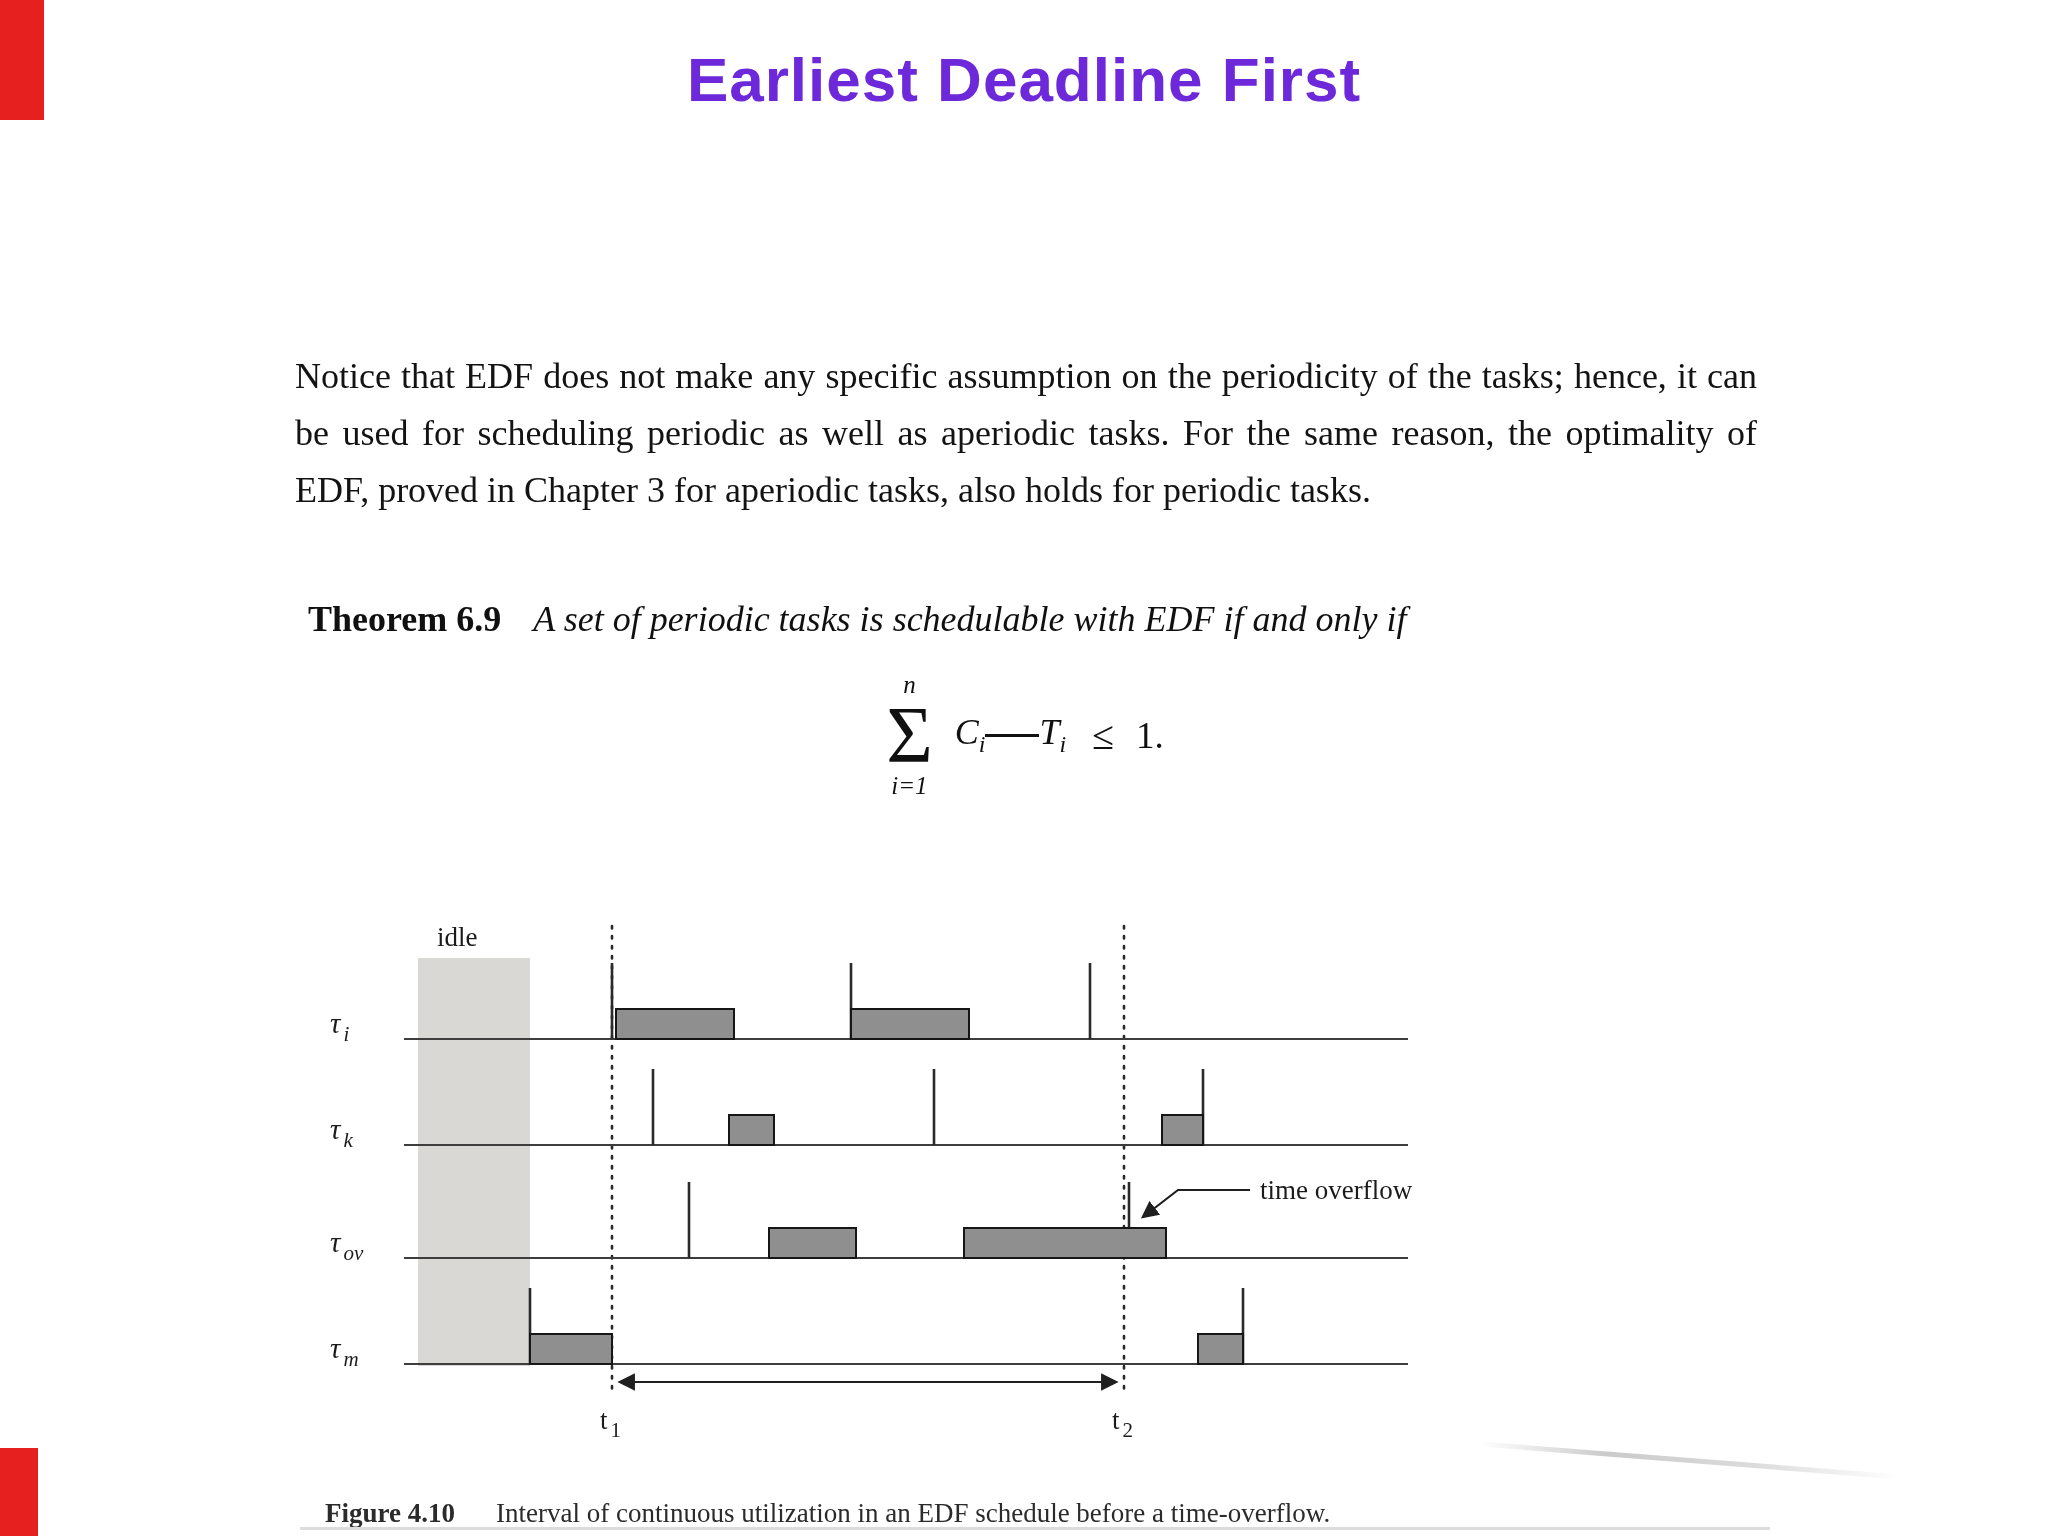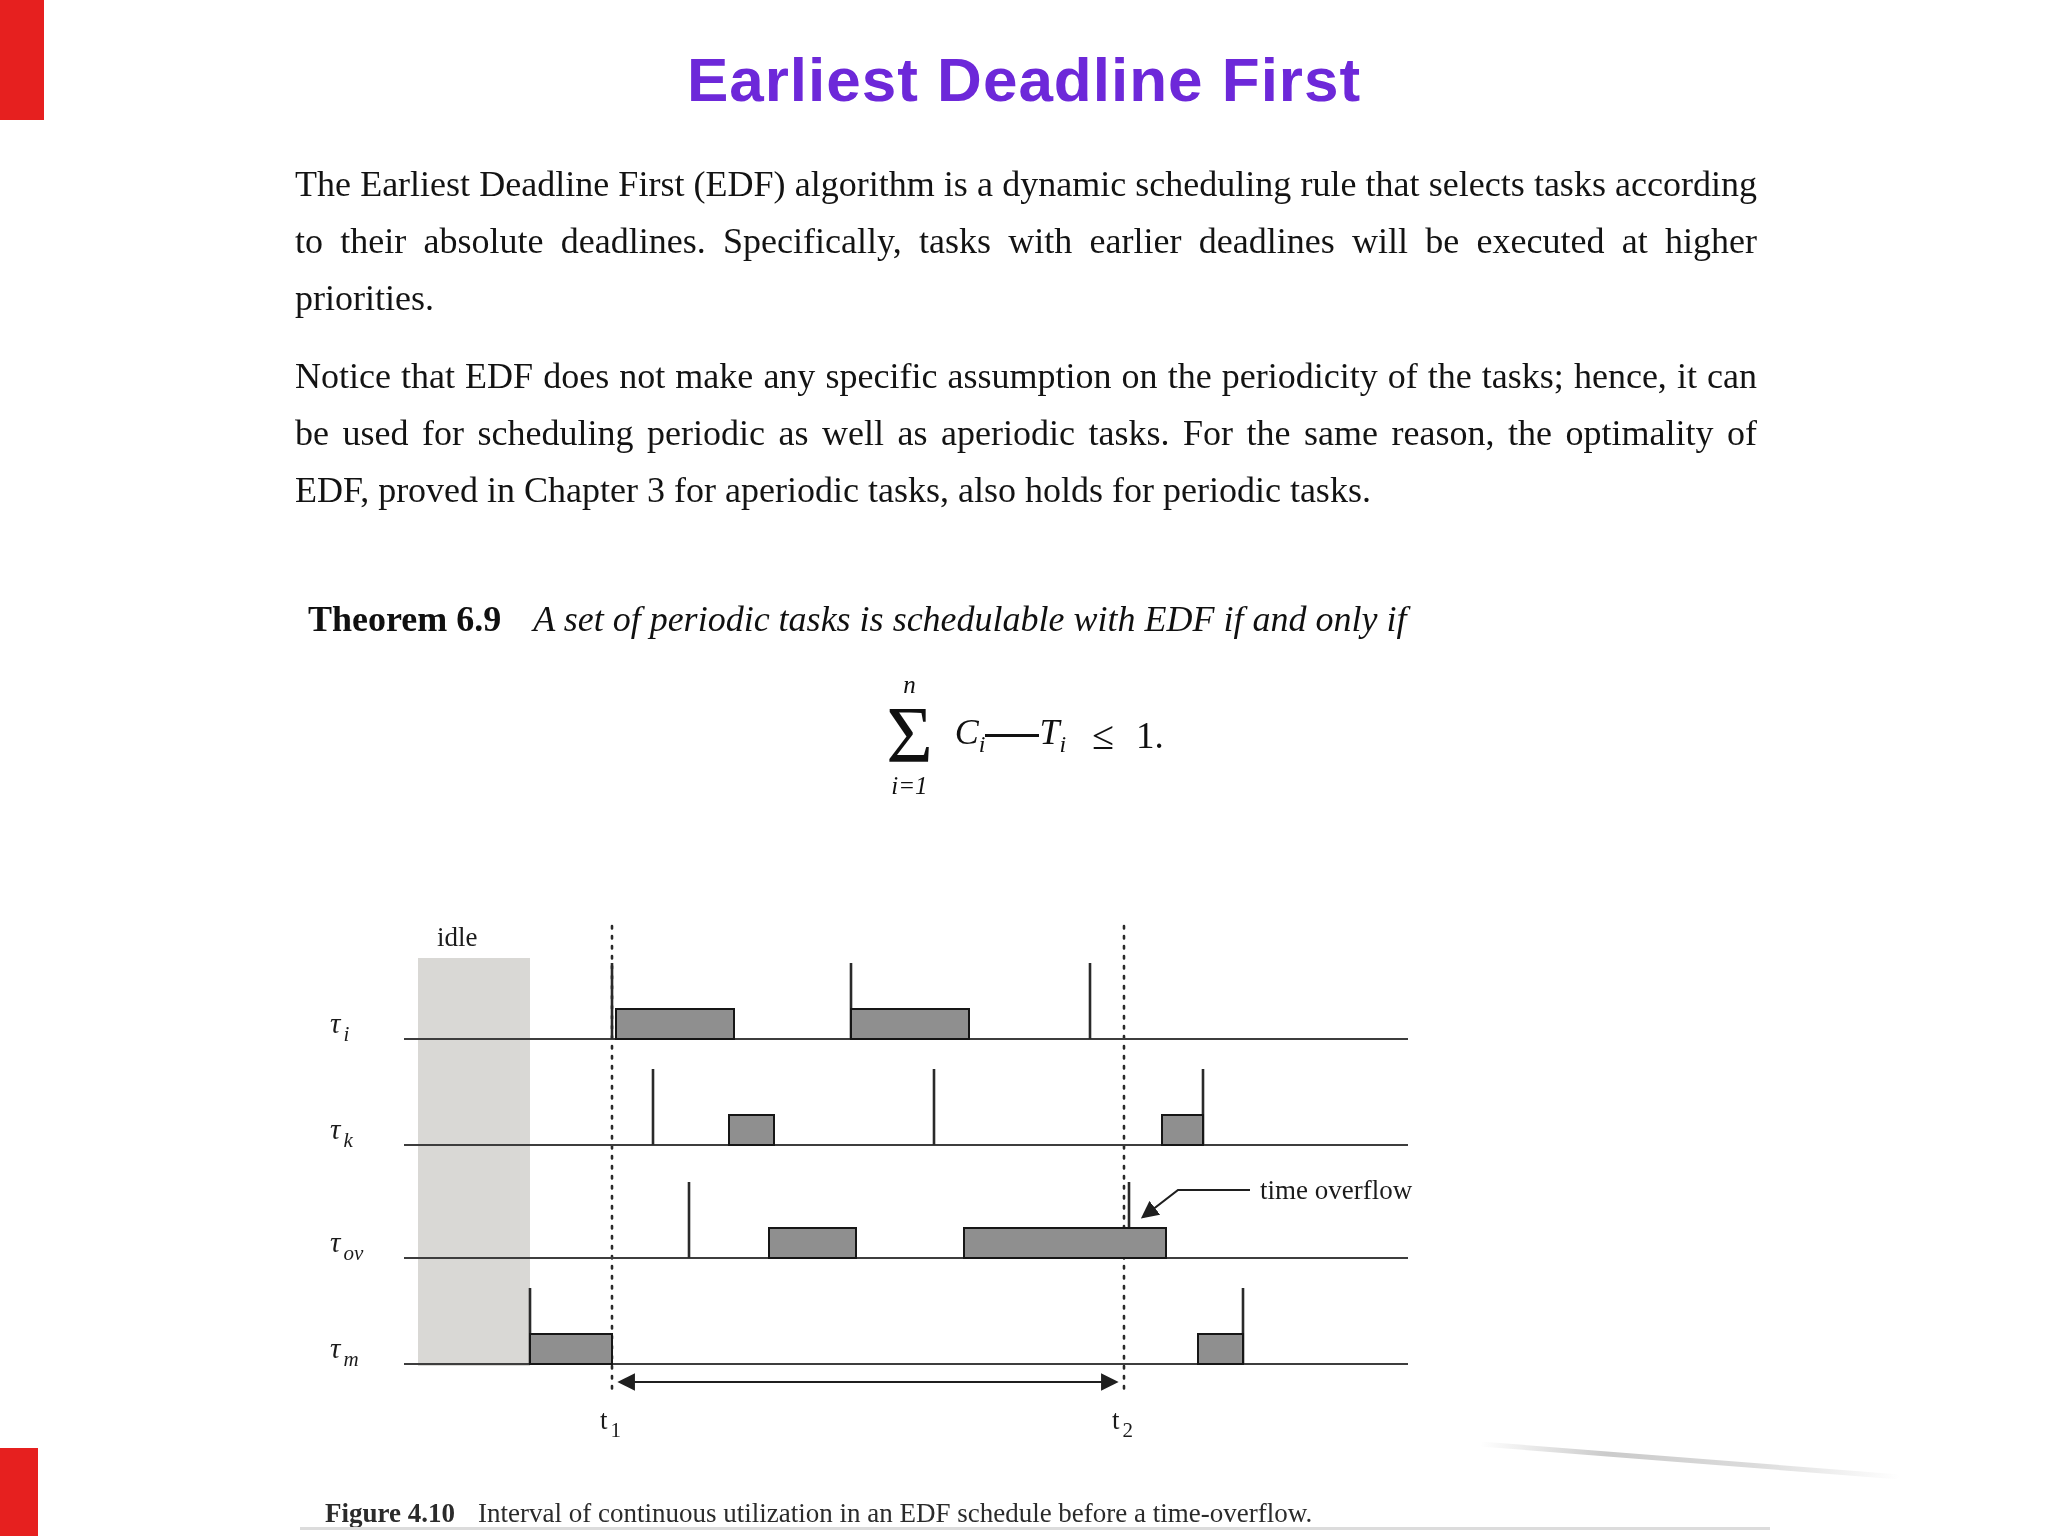--- a/index.html
+++ b/index.html
@@ -45,39 +45,38 @@
   .task-label .sub{font-size:21px;}
   .fig-svg .sub{font-size:21px;}
   .tline{stroke:#3d3d3d;stroke-width:2;}
   .tick{stroke:#2a2a2a;stroke-width:2.6;}
   .block{fill:#8f8f8f;stroke:#161616;stroke-width:2;}
   .idle-rect{fill:#d2d1ce;opacity:0.85;}
   .dotted{stroke:#2a2a2a;stroke-width:2.6;stroke-dasharray:2.5 7.5;stroke-linecap:round;}
   .span-arrow{stroke:#1f1f1f;stroke-width:2.2;}
   .pointer{stroke:#1f1f1f;stroke-width:2.2;fill:none;}
   .caption{position:absolute;left:325px;top:1498px;width:1500px;font-size:27px;color:#2b2b2b;}
-  .cap-bold{font-weight:700;margin-right:23px;}
+  .cap-bold{font-weight:700;margin-right:41px;}
   .wrinkle{
     position:absolute;left:1480px;top:1458px;width:420px;height:5px;opacity:.75;
     background:linear-gradient(90deg,rgba(190,190,190,0),#b9b9b9 30%,#cfcfcf 65%,rgba(210,210,210,0));
     transform:rotate(4.5deg);border-radius:3px;
   }
   .bottom-edge{position:absolute;left:300px;top:1527px;width:1470px;height:3px;background:#dcdcdc;}
 </style>
 </head>
 <body>
 
 <div class="page">
 
   <div class="scan-strip strip-top"></div>
   <div class="scan-strip strip-bottom"></div>
 
   <div class="title">Earliest Deadline First</div>
 
-  <div class="body-text para1">The Earliest Deadline First (EDF) algorithm is a dynamic scheduling rule that selects tasks according to their absolute deadlines.  Specifically, tasks with earlier deadlines will be executed at higher priorities.</div>
   <div class="body-text para2">Notice that EDF does not make any specific assumption on the periodicity of the tasks; hence, it can be used for scheduling periodic as well as aperiodic tasks.  For the same reason, the optimality of EDF, proved in Chapter 3 for aperiodic tasks, also holds for periodic tasks.</div>
 
   <div class="theorem">
     <span class="thm-label">Theorem 6.9</span><span class="thm-text">A set of periodic tasks is schedulable with EDF if and only if</span>
   </div>
 
   <div class="formula-row">
     <div class="sigma-wrap">
       <span class="lim">n</span>
       <span class="sigma">Σ</span>

